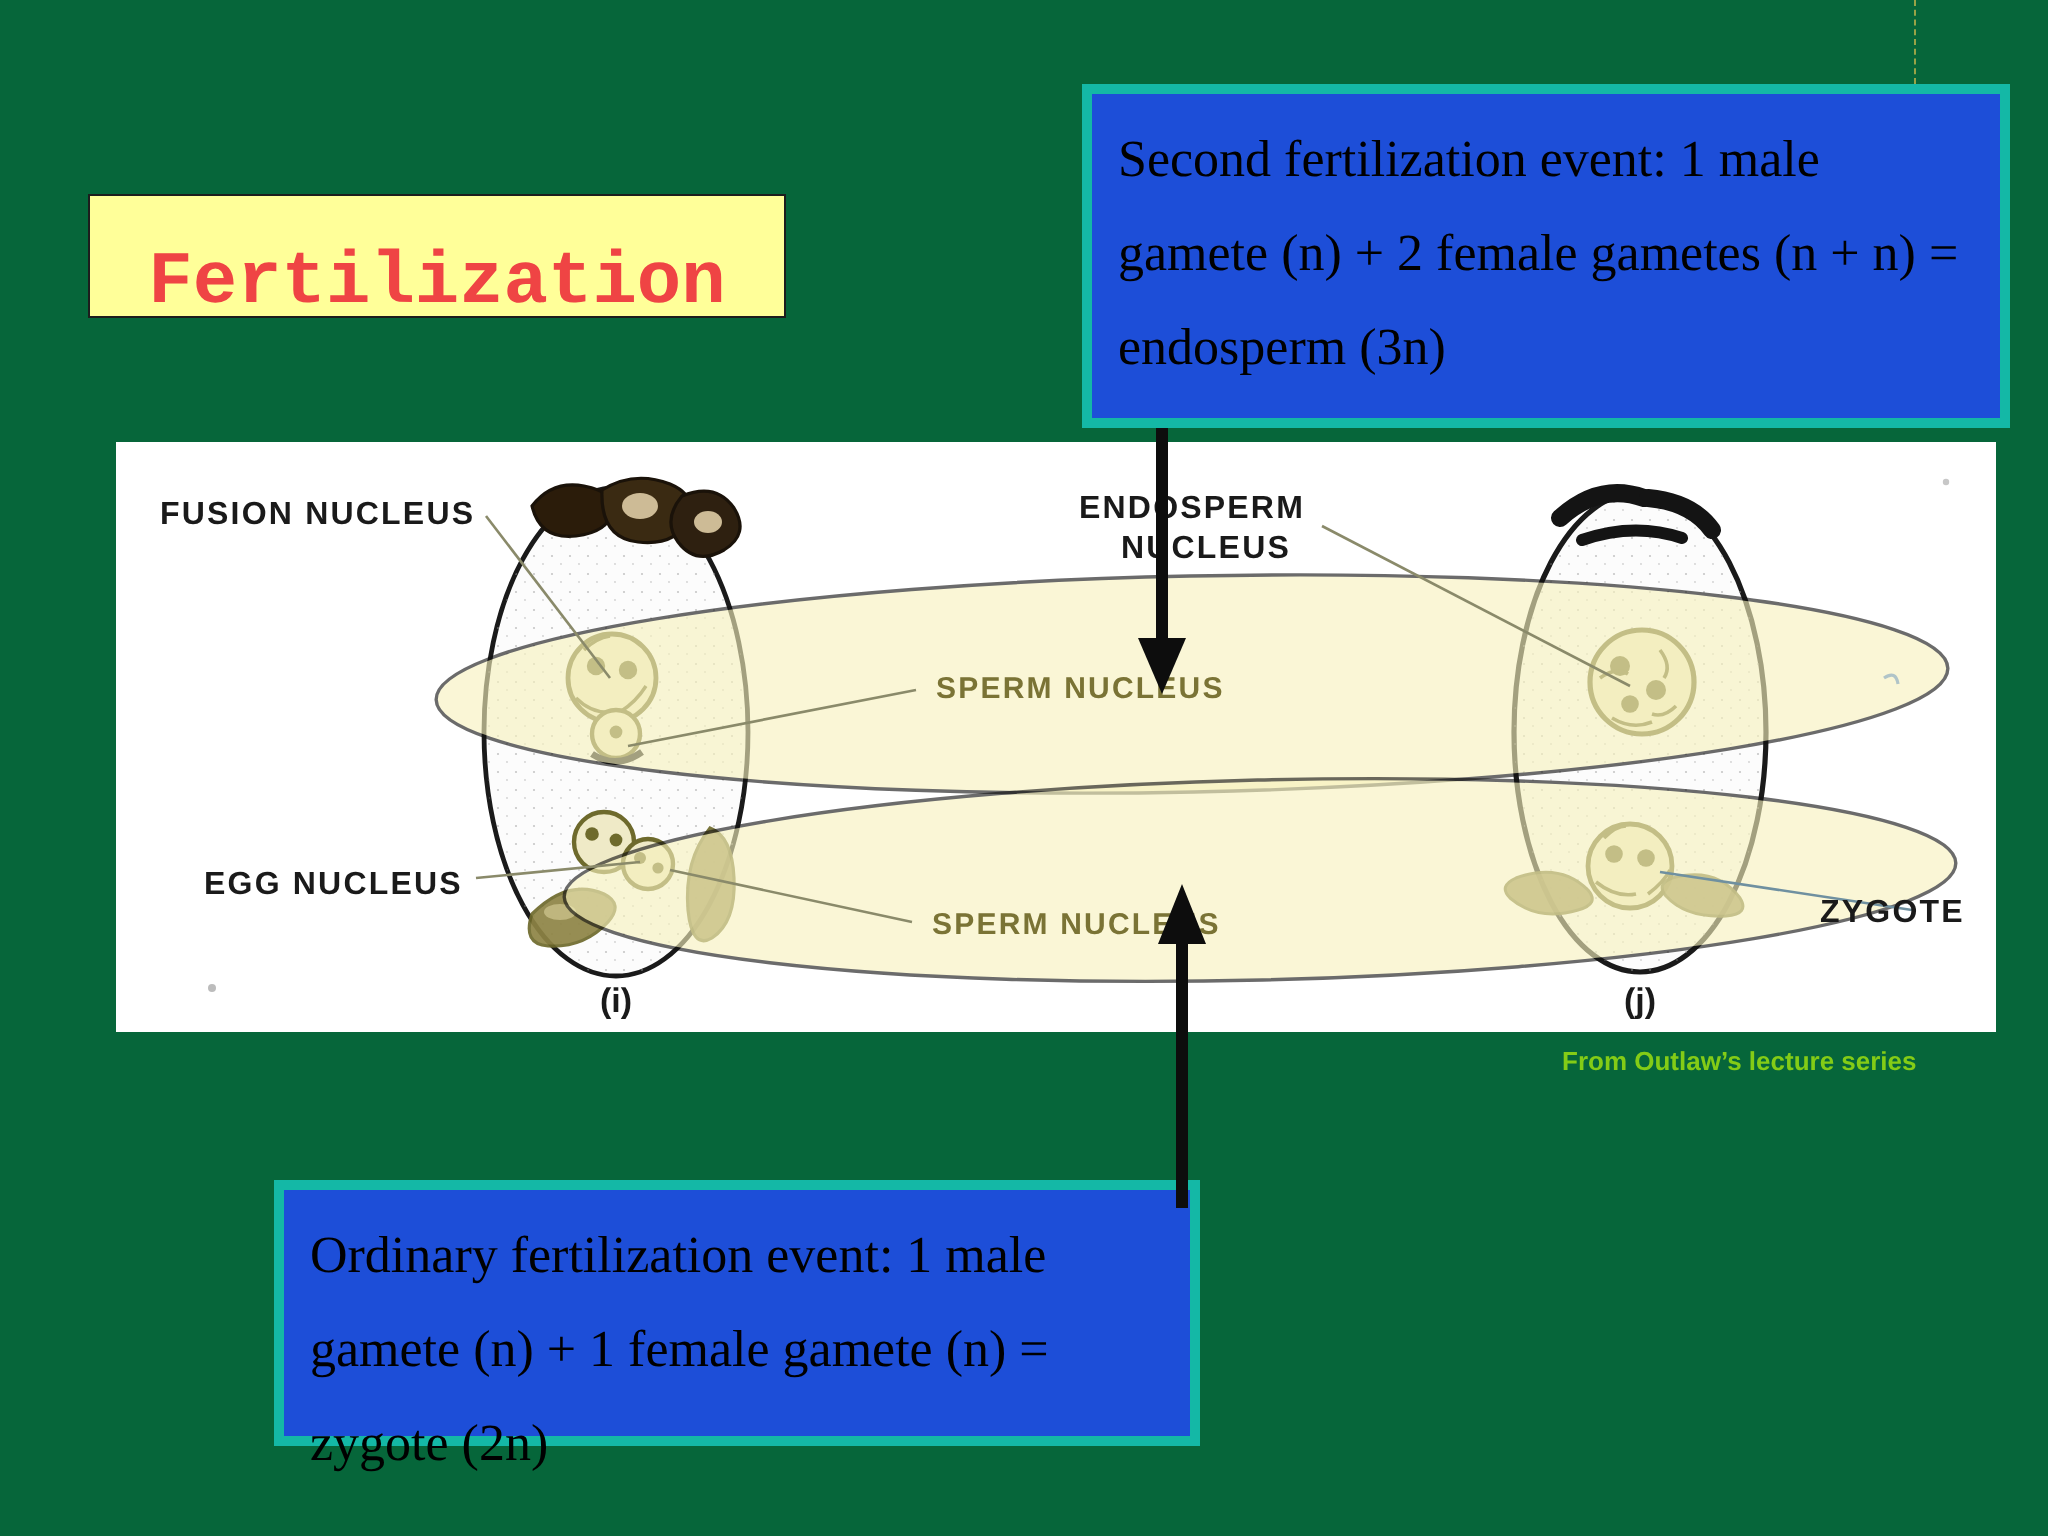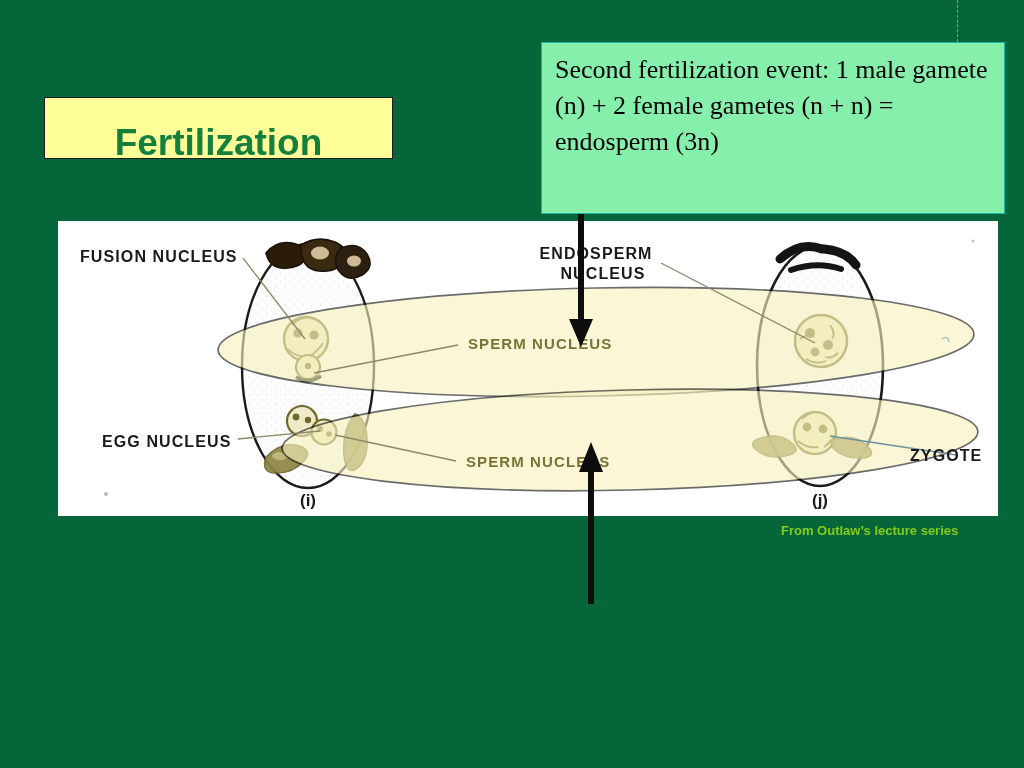--- a/index.html
+++ b/index.html
@@ -47,37 +47,37 @@
     left: 44px; top: 97px;
     width: 349px; height: 62px;
     background: #ffff99;
     border: 1px solid #1d1d1d;
     box-sizing: border-box;
     display: flex;
     align-items: center;
     justify-content: center;
   }
   .title-yellow .txt {
-    font-family: Liberation Sans, sans-serif;
+    font-family: Liberation Mono, monospace;
     font-weight: bold;
     font-size: 37px;
-    color: #15803d;
+    color: #ef4444;
     line-height: 1;
     margin-top: 28px;
   }
 
   
   .callout {
     position: absolute;
-    background: #86efac;
-    border: 1px solid #14b8a6;
+    background: #1d4ed8;
+    border: 5px solid #14b8a6;
     box-sizing: border-box;
     font-family: "Liberation Serif", serif;
     font-size: 26px;
-    line-height: 36px;
+    line-height: 47px;
     color: #000000;
     padding: 9px 10px 6px 13px;
     white-space: pre-line;
   }
   .callout-top {
     left: 541px; top: 42px;
     width: 464px; height: 172px;
   }
   .callout-bottom {
     left: 137px; top: 590px;
@@ -144,20 +144,21 @@
 
   <div class="top-tick"></div>
 
 
   <div class="title-yellow">
     <span class="txt">Fertilization</span>
   </div>
 
   <div class="callout callout-top">Second fertilization event: 1 male gamete (n) + 2 female gametes (n + n) = endosperm (3n)</div>
 
+  <div class="callout callout-bottom">Ordinary fertilization event: 1 male gamete (n) + 1 female gamete (n) = zygote (2n)</div>
 
   <div class="diagram">
     <svg width="940" height="295" viewBox="0 0 940 295" xmlns="http://www.w3.org/2000/svg">
       <defs>
 
         <pattern id="stipple" width="9" height="9" patternUnits="userSpaceOnUse">
           <rect width="9" height="9" fill="none"></rect>
           <circle cx="2" cy="3" r="0.55" fill="#9a9a9a" opacity="0.55"></circle>
           <circle cx="6.5" cy="7" r="0.45" fill="#9a9a9a" opacity="0.45"></circle>
         </pattern>

